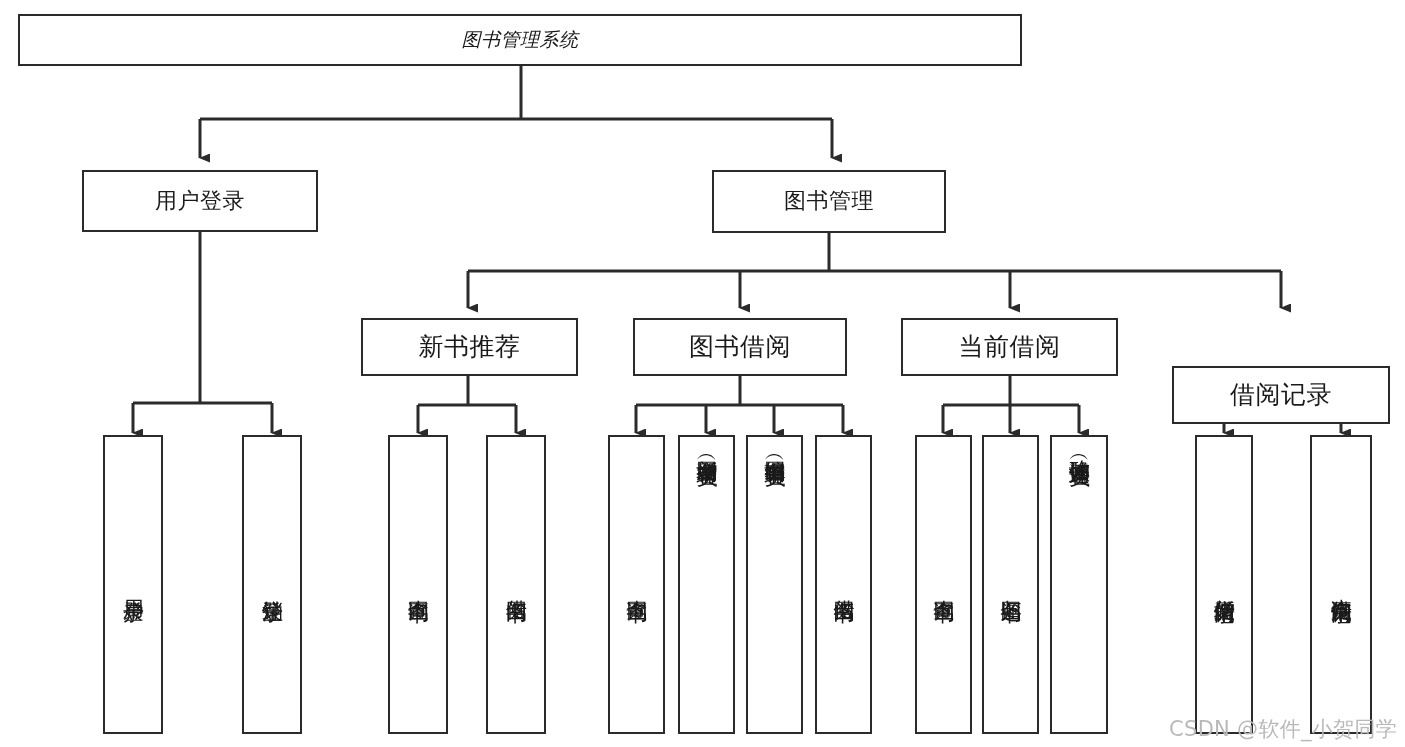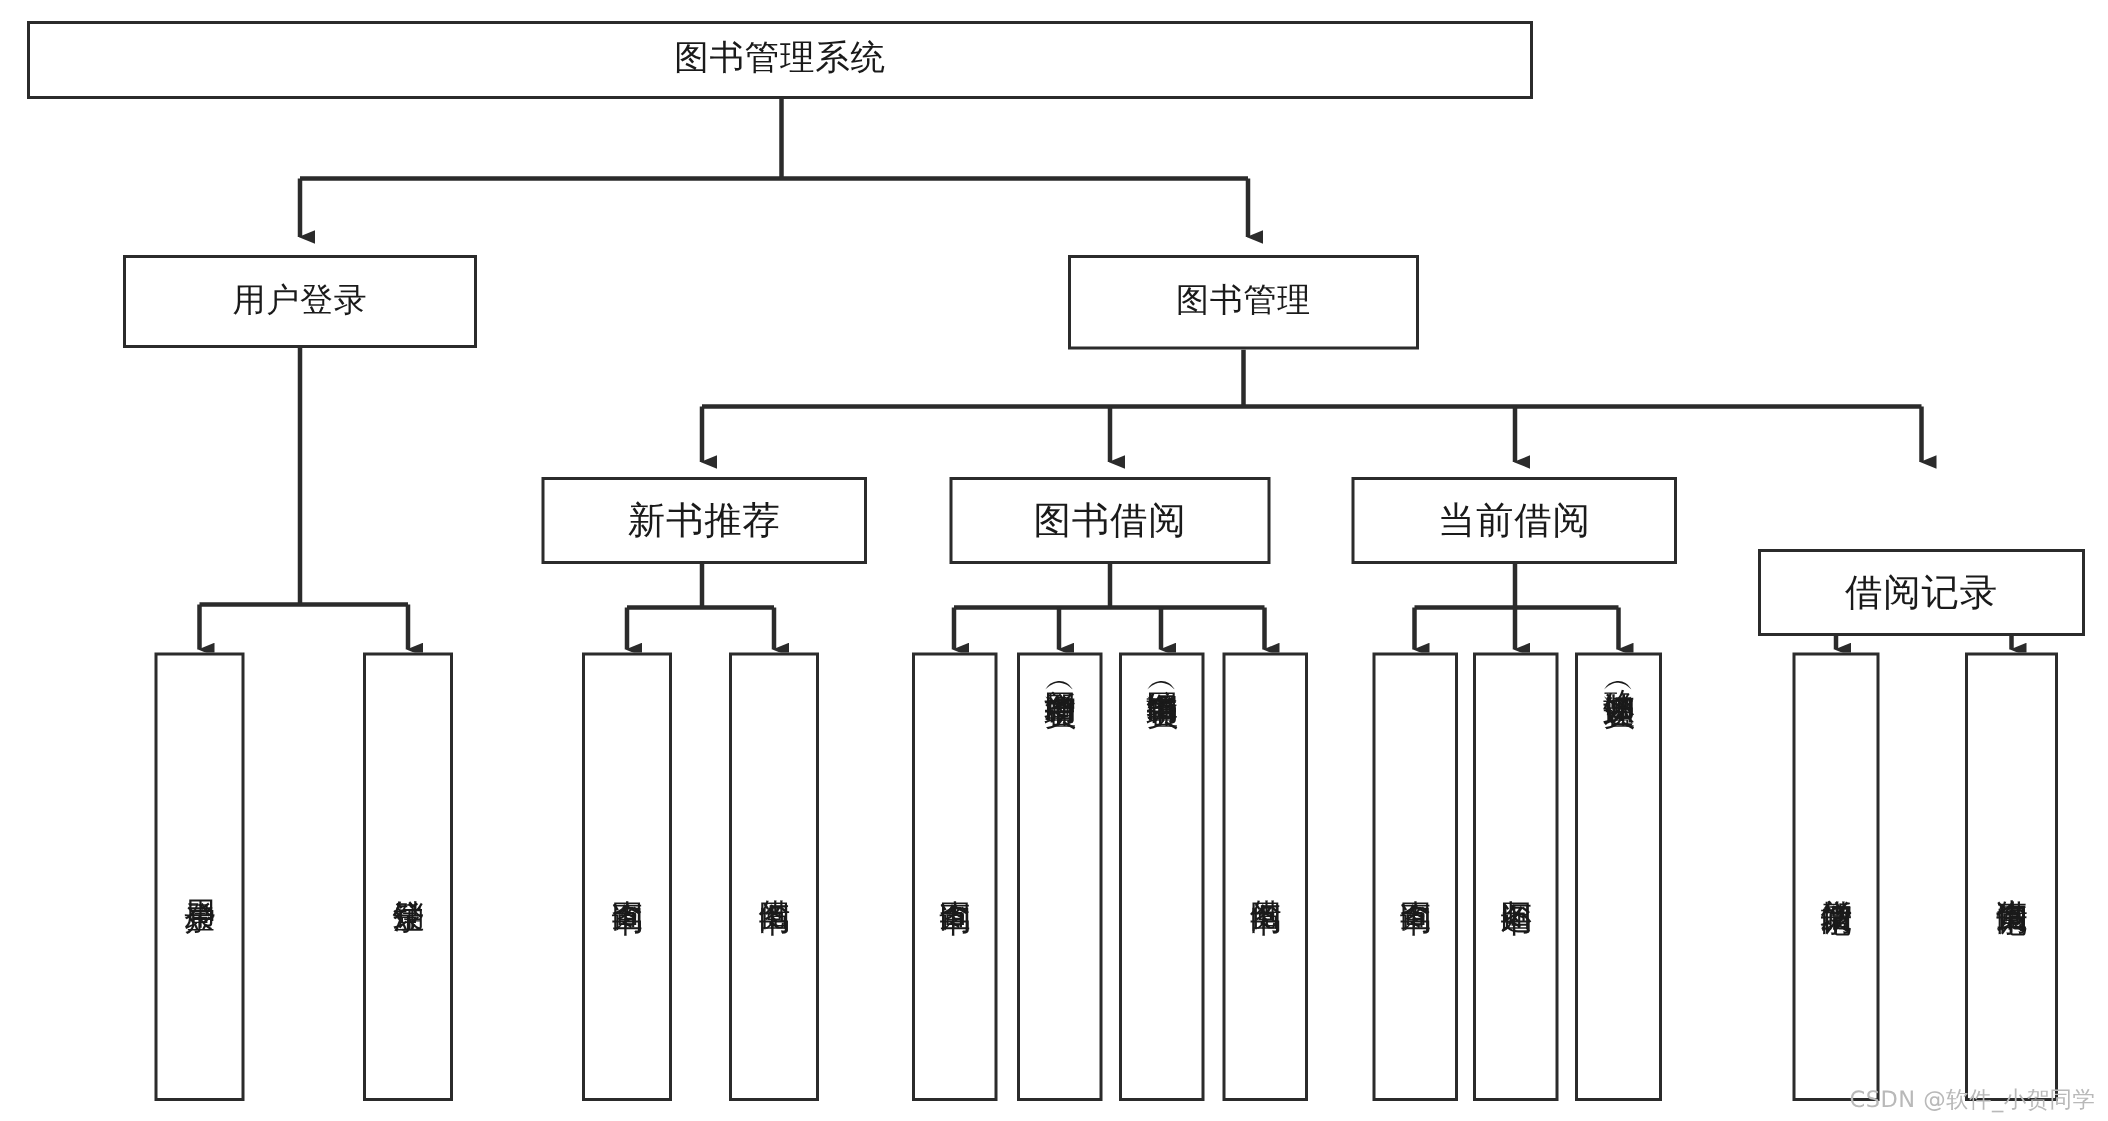--- a/index.html
+++ b/index.html
@@ -37,21 +37,22 @@
     justify-content: center;
     overflow: hidden;
   }
   .node-label {
     color: #1a1a1a;
     line-height: 1.12;
     white-space: nowrap;
     letter-spacing: 0.5px;
   }
   .level-root .node-label {
-    font-size: 23px;
+    font-size: 19px;
+    font-style: italic;
   }
   .level-2 .node-label {
     font-size: 22px;
   }
   .level-3 .node-label {
     font-size: 25px;
   }
   .leaf-box {
     align-items: flex-start;
     justify-content: center;
@@ -67,21 +68,21 @@
     max-height: 292px;
   }
   .leaf-box.leaf-centered {
     align-items: center;
     padding-top: 0;
   }
   #watermark {
     position: absolute;
     right: 8px;
     bottom: 4px;
-    font-size: 15px;
+    font-size: 21px;
     color: #b9b9b9;
     white-space: nowrap;
     letter-spacing: 0.3px;
   }
 </style>
 </head>
 <body>
 
 <div id="diagram-root">
 

